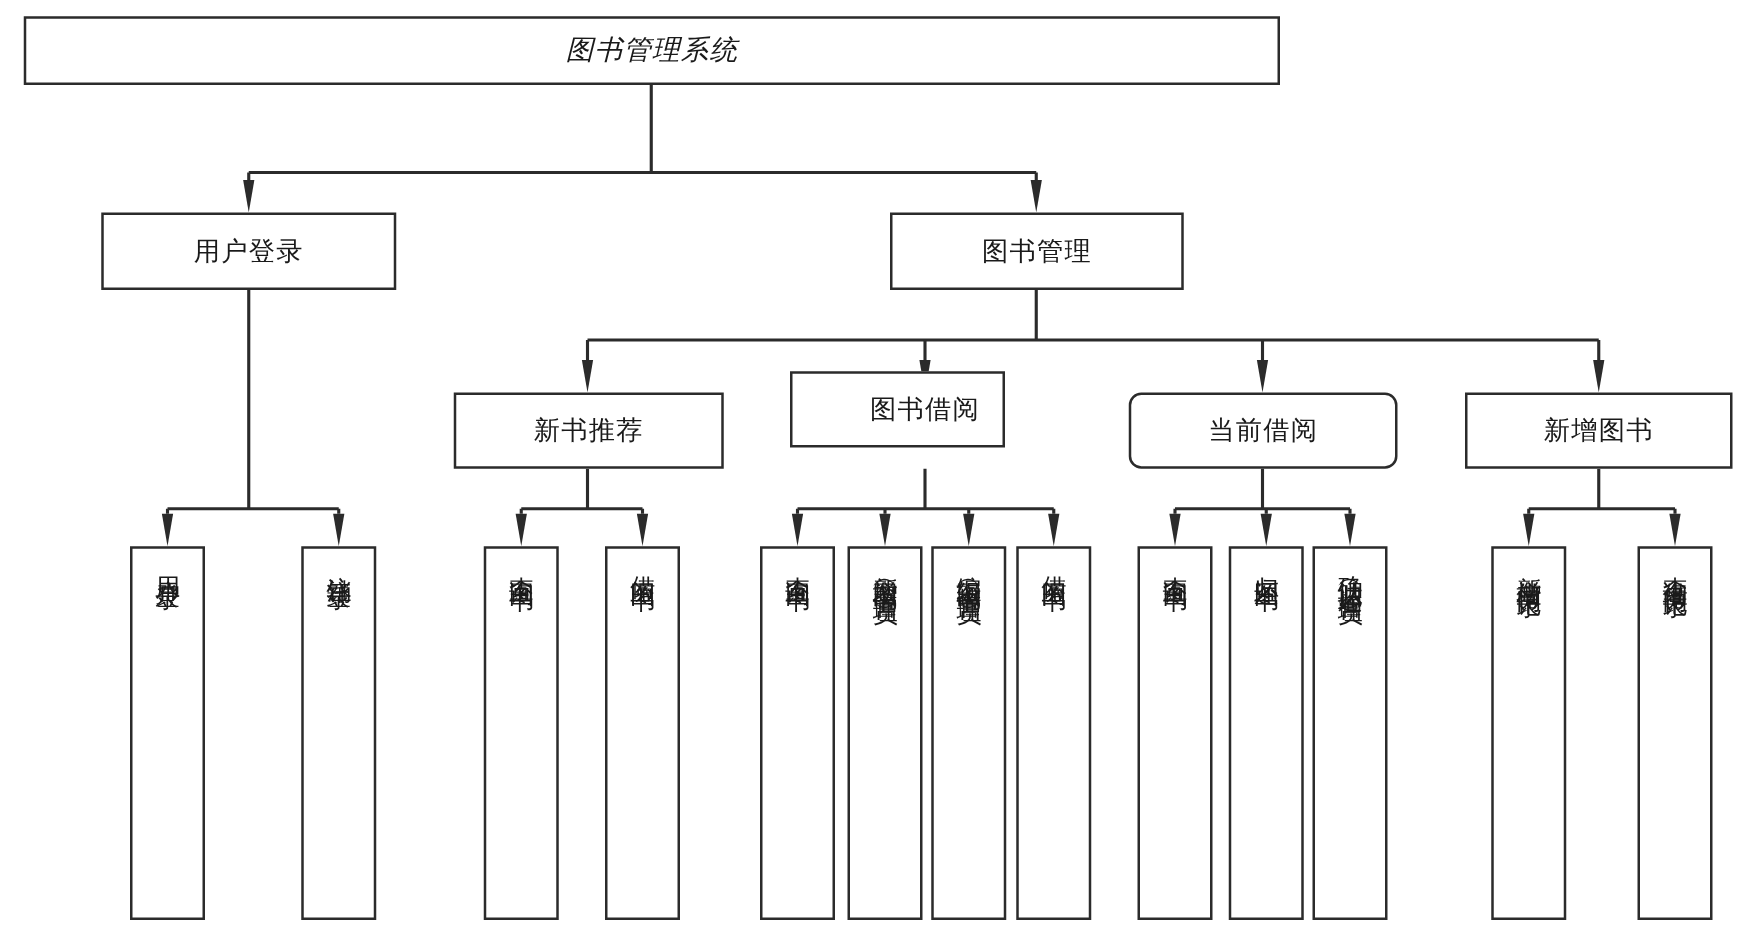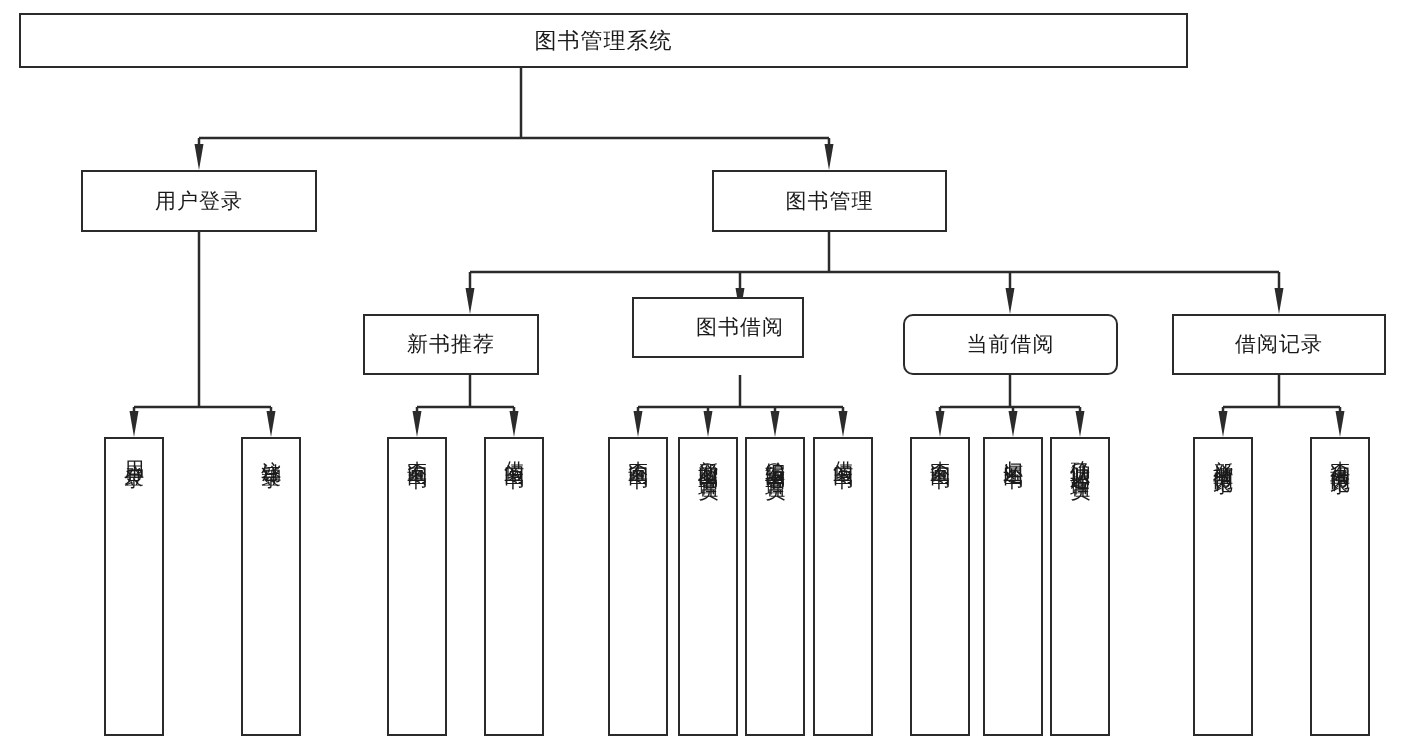--- a/index.html
+++ b/index.html
@@ -127,44 +127,44 @@
       <line x1="1080" y1="407" x2="1080" y2="411" stroke="#2b2b2b" stroke-width="2.5"></line>
       <polygon points="1075.5,411 1084.5,411 1080,437" fill="#2b2b2b"></polygon>
       <line x1="1279" y1="375" x2="1279" y2="407" stroke="#2b2b2b" stroke-width="2.5"></line>
       <line x1="1223" y1="407" x2="1340" y2="407" stroke="#2b2b2b" stroke-width="2.5"></line>
       <line x1="1223" y1="407" x2="1223" y2="411" stroke="#2b2b2b" stroke-width="2.5"></line>
       <polygon points="1218.5,411 1227.5,411 1223,437" fill="#2b2b2b"></polygon>
       <line x1="1340" y1="407" x2="1340" y2="411" stroke="#2b2b2b" stroke-width="2.5"></line>
       <polygon points="1335.5,411 1344.5,411 1340,437" fill="#2b2b2b"></polygon>
     </svg>
 
-  <div class="node root horizontal" id="node-root" style="left: 19px; top: 13px; width: 1169px; height: 55px;">
+  <div class="node root horizontal" id="node-root" style="left: 19px; top: 13px; width: 1005px; height: 55px; font-style: italic;">
     <span class="node-label">图书管理系统</span>
   </div>
 
   <div id="nodes-level2">
       <div class="node horizontal" style="left: 81px; top: 170px; width: 236px; height: 62px;">
         <span class="node-label">用户登录</span>
       </div>
       <div class="node horizontal" style="left: 712px; top: 170px; width: 235px; height: 62px;">
         <span class="node-label">图书管理</span>
       </div>
     </div>
   <div id="nodes-level3">
-      <div class="node horizontal" style="left: 363px; top: 314px; width: 176px; height: 61px;">
+      <div class="node horizontal" style="left: 363px; top: 314px; width: 216px; height: 61px;">
         <span class="node-label">新书推荐</span>
       </div>
       <div class="node horizontal" style="left: 632px; top: 297px; width: 172px; height: 61px; padding-left: 44px;">
         <span class="node-label">图书借阅</span>
       </div>
       <div class="node horizontal" style="left: 903px; top: 314px; width: 215px; height: 61px; border-radius: 10px;">
         <span class="node-label">当前借阅</span>
       </div>
       <div class="node horizontal" style="left: 1172px; top: 314px; width: 214px; height: 61px;">
-        <span class="node-label">借阅记录</span>
+        <span class="node-label">新增图书</span>
       </div>
     </div>
   <div id="nodes-leaves">
       <div class="node vertical" style="left: 104px; top: 437px; width: 60px; height: 299px;">
         <span class="node-label">用户登录</span>
       </div>
       <div class="node vertical" style="left: 241px; top: 437px; width: 60px; height: 299px;">
         <span class="node-label">注销登录</span>
       </div>
       <div class="node vertical" style="left: 387px; top: 437px; width: 60px; height: 299px;">

